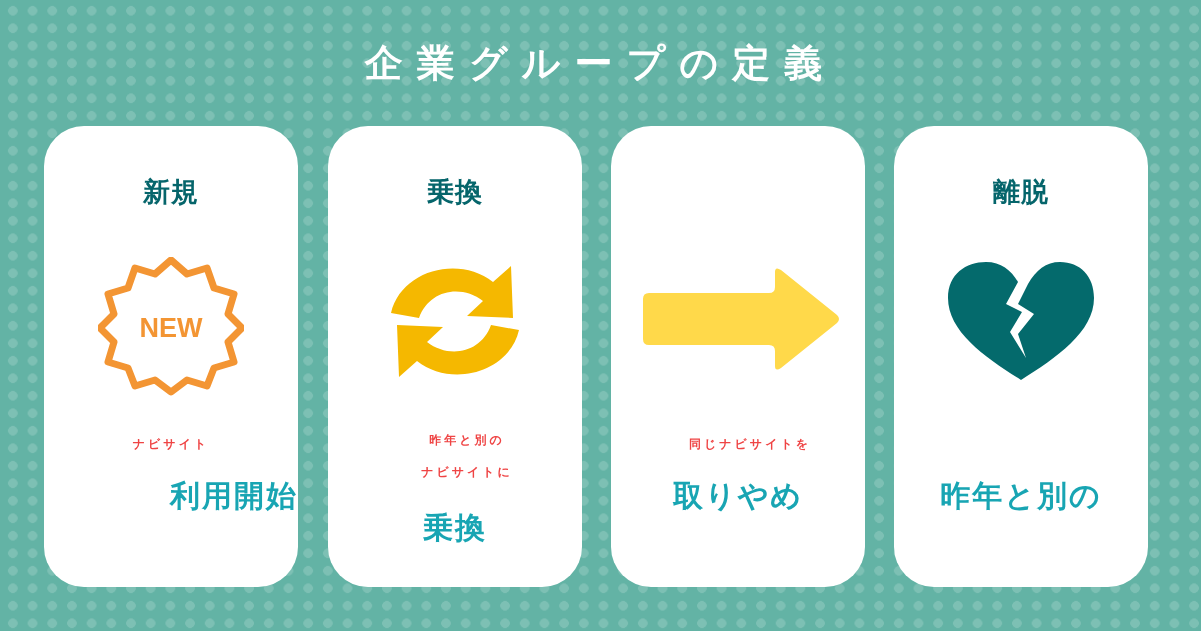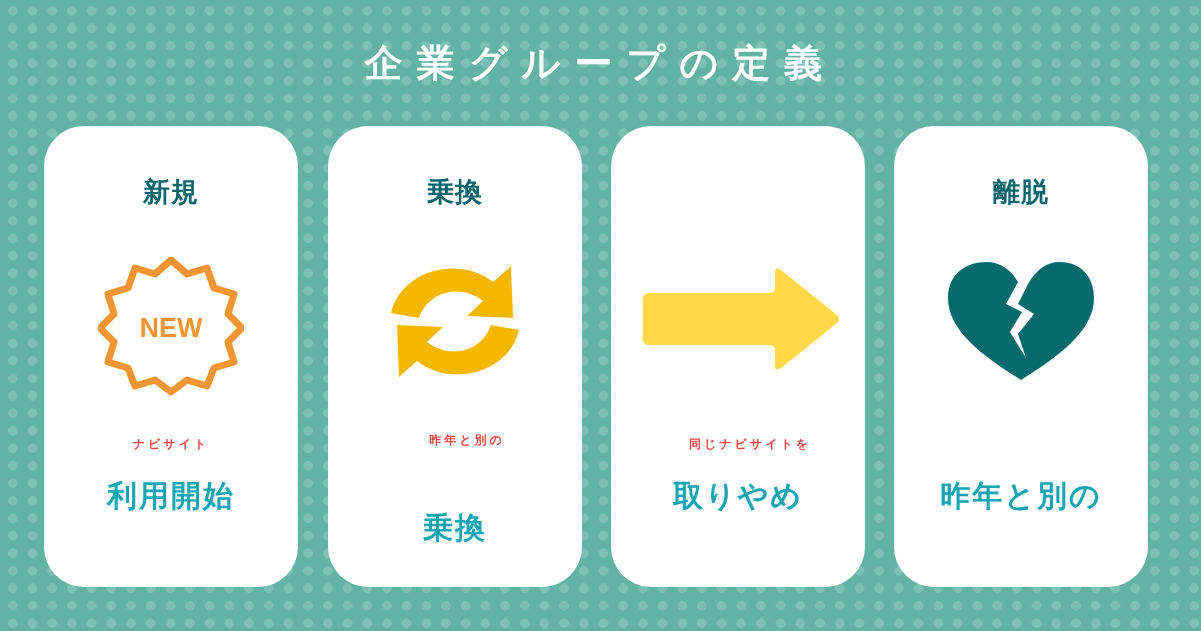--- a/index.html
+++ b/index.html
@@ -45,35 +45,36 @@
   <div class="card-title">新規</div>
   <div class="icon" style="top:131px;">
     <svg width="146" height="140" viewBox="0 0 146 140">
       <polygon points="73,7 89,21 109,15 116,35 136,41 130,61 144,75 130,89 136,109 116,115 109,133 89,127 73,139 57,127 37,133 30,115 10,109 16,89 2,75 16,61 10,41 30,35 37,15 57,21" transform="translate(0,-4)" fill="none" stroke="#f39533" stroke-width="7" stroke-linejoin="round"></polygon>
       <text x="73" y="80" text-anchor="middle" font-family="Liberation Sans, sans-serif" font-weight="bold" font-size="27" fill="#f39533">NEW</text>
     </svg>
   </div>
   <div class="desc" style="top:302px;">
     <div>ナビサイト</div>
   </div>
-  <div class="emph" style="top:350px;">利用開始</div>
+  <div class="emph" style="top:350px;text-align:right;">利用開始</div>
 </div>
 
 <div class="card" style="left:328px;">
   <div class="card-title">乗換</div>
   <div class="icon" style="top:134px;">
     <svg width="132" height="126" viewBox="0 0 132 126">
 
       <path d="M2,53 C12,10 70,-5 104,22 L122,6 L124,58 L78,56 L94,41 C72,24 40,30 30,58 Z" fill="#f5b800"></path>
 
       <path d="M130,70 C120,113 62,128 28,101 L10,117 L8,65 L54,67 L38,82 C60,99 92,93 102,65 Z" fill="#f5b800"></path>
     </svg>
   </div>
   <div class="desc" style="top:298px;padding-left:12px;">
     <div>昨年と別の</div>
+    <div>ナビサイトに</div>
   </div>
   <div class="emph" style="top:382px;">乗換</div>
 </div>
 
 <div class="card" style="left:611px;">
   <div class="icon" style="top:140px;">
     <svg width="206" height="110" viewBox="0 0 206 110">
       <path d="M8,33 Q8,27 14,27 L134,27 Q140,27 140,21 L140,6 Q140,0 146,4 L202,49 Q206,53 202,57 L146,102 Q140,106 140,100 L140,85 Q140,79 134,79 L14,79 Q8,79 8,73 Z" fill="#ffd94a"></path>
     </svg>
   </div>

